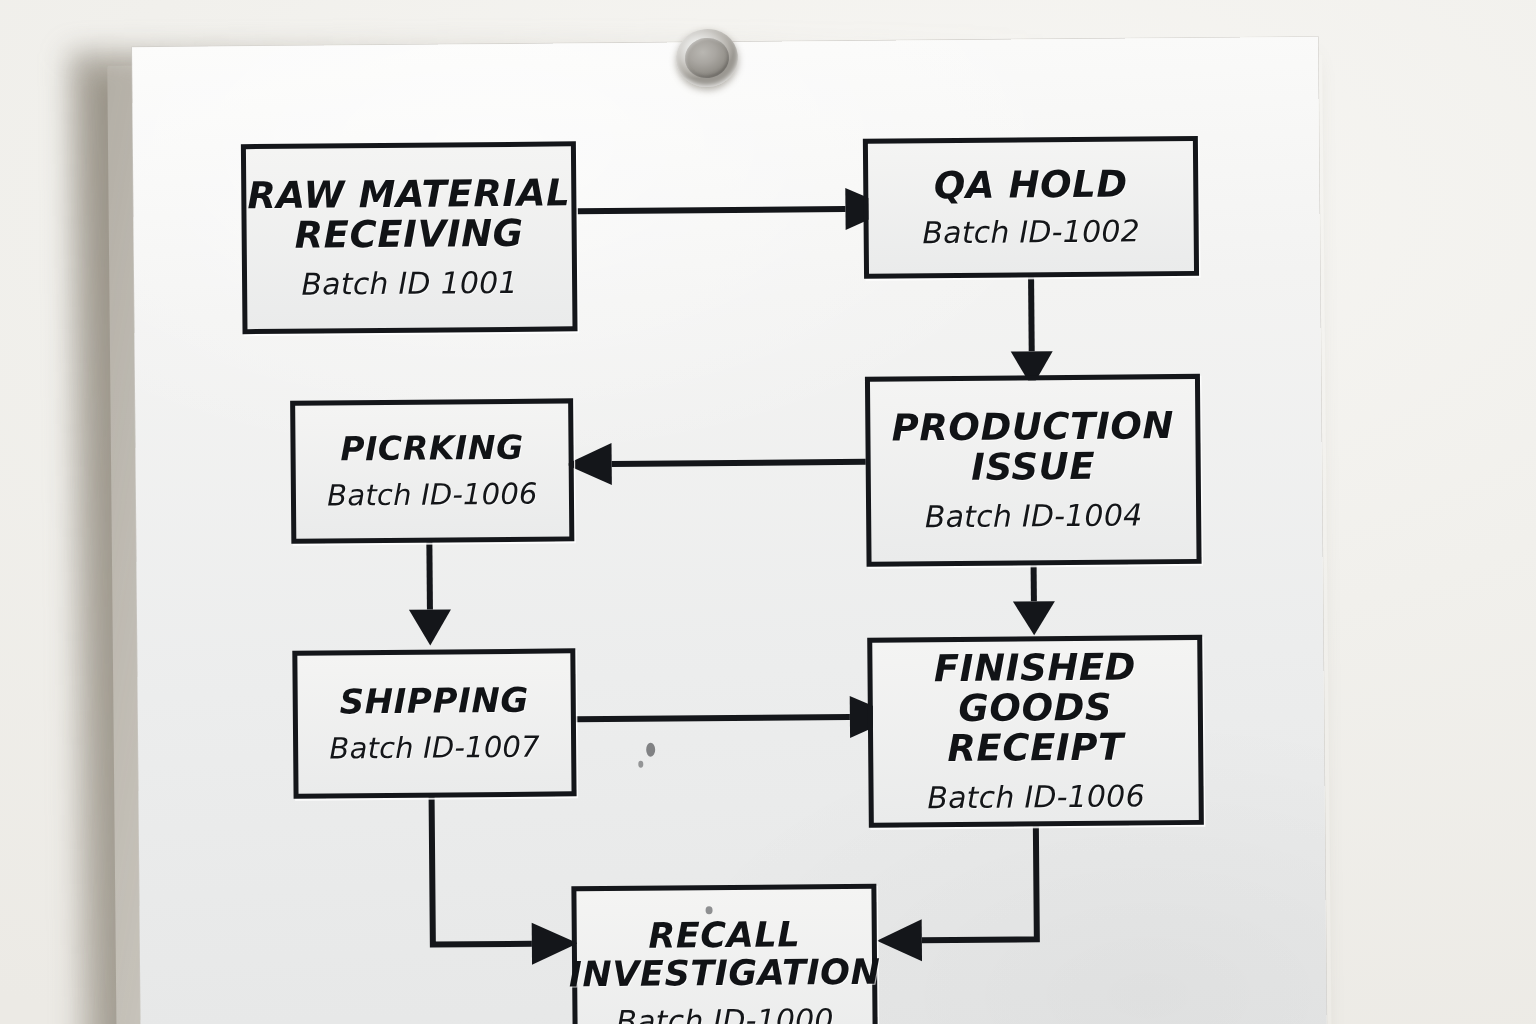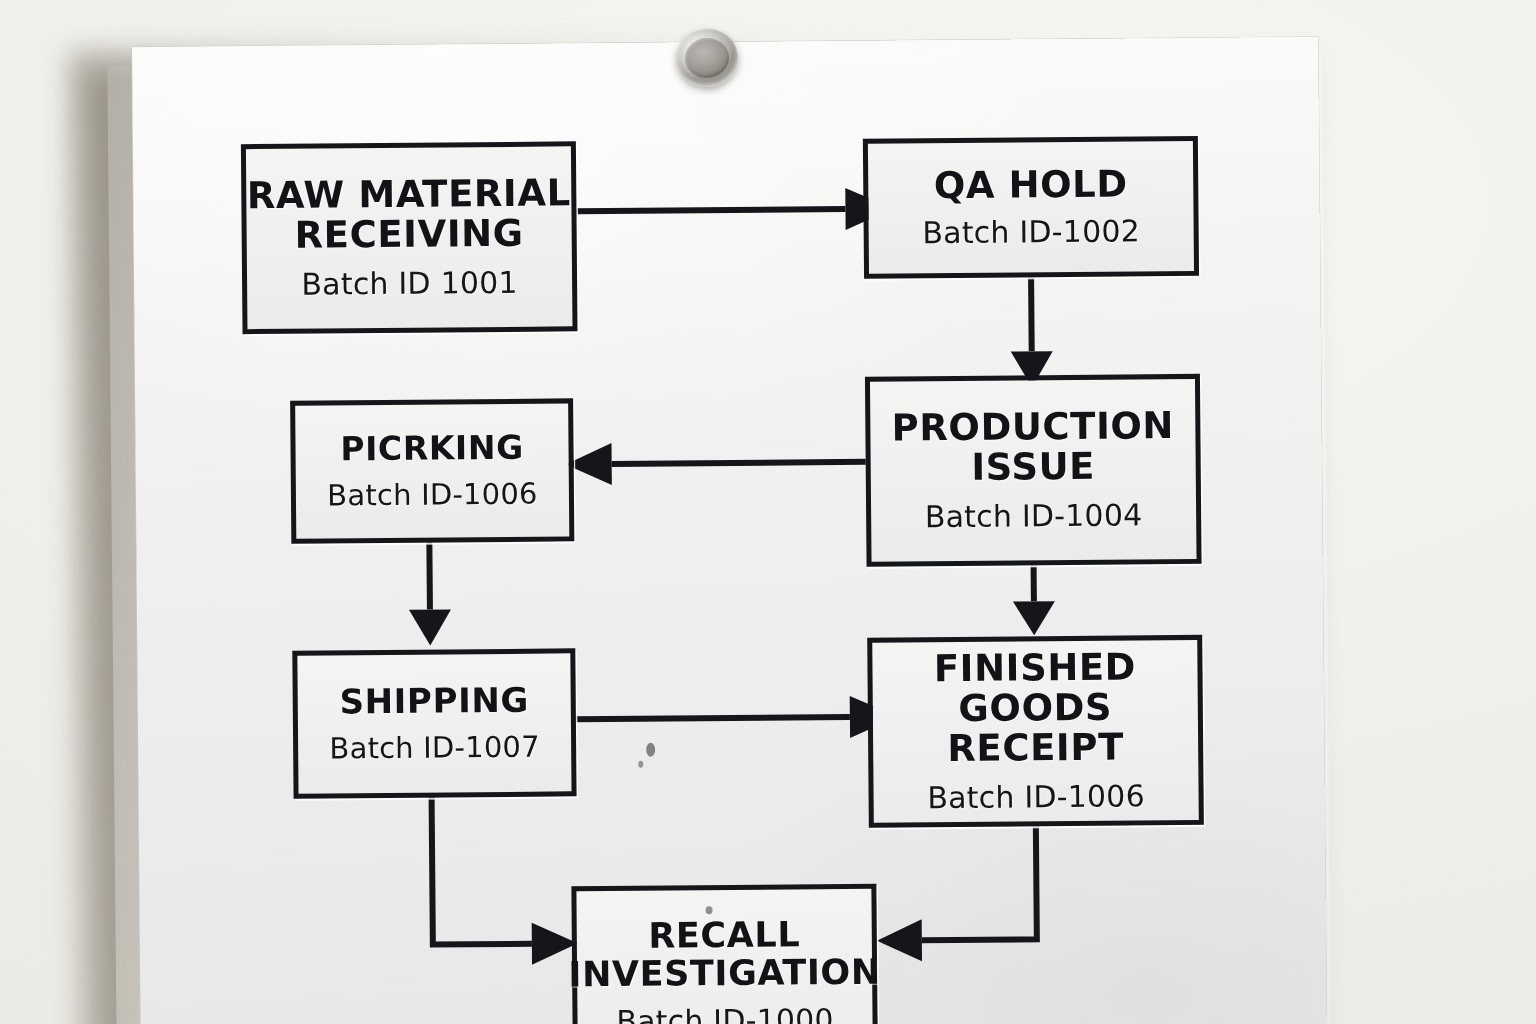--- a/index.html
+++ b/index.html
@@ -10,20 +10,21 @@
     overflow: hidden;
     font-family: "DejaVu Sans", sans-serif;
   }
 
   #scene {
     position: relative;
     width: 1536px;
     height: 1024px;
     background: #f2f1ee;
     overflow: hidden;
+    font-style: italic;
   }
 
   
   .wall-light {
     position: absolute;
     inset: 0;
     background:
       radial-gradient(120% 90% at 62% 20%, #f7f6f3 0%, #f1f0ec 48%, #eceae5 100%);
   }
 

